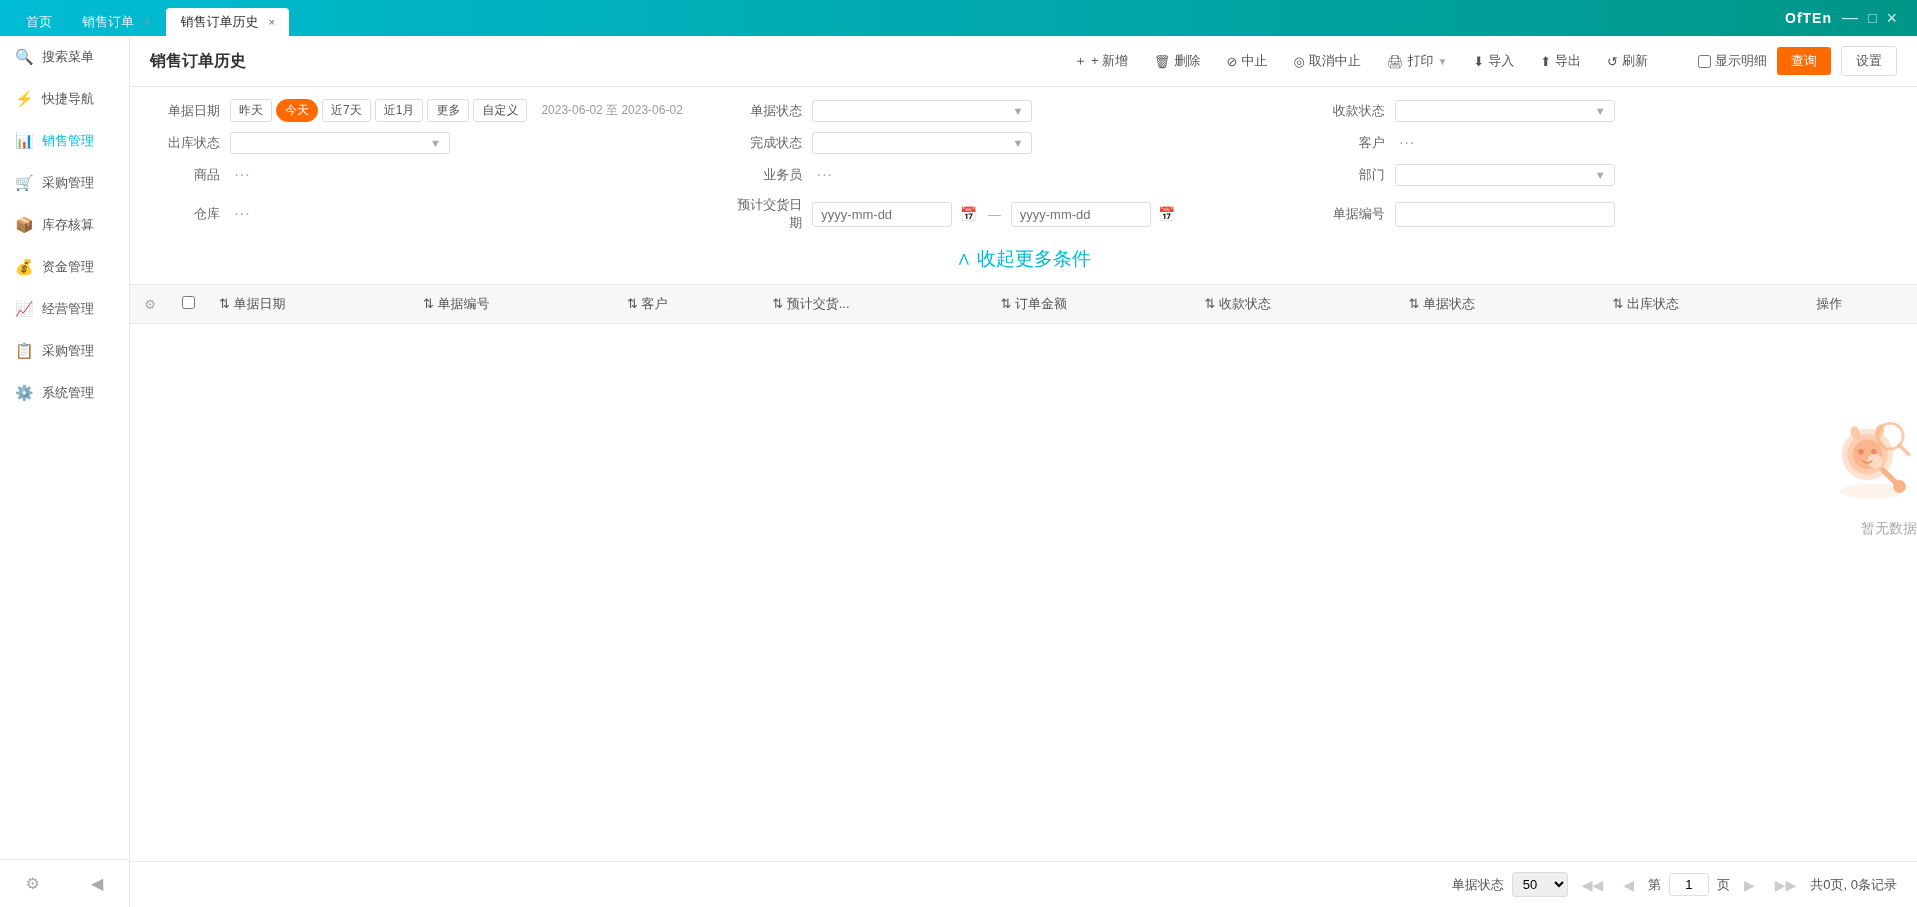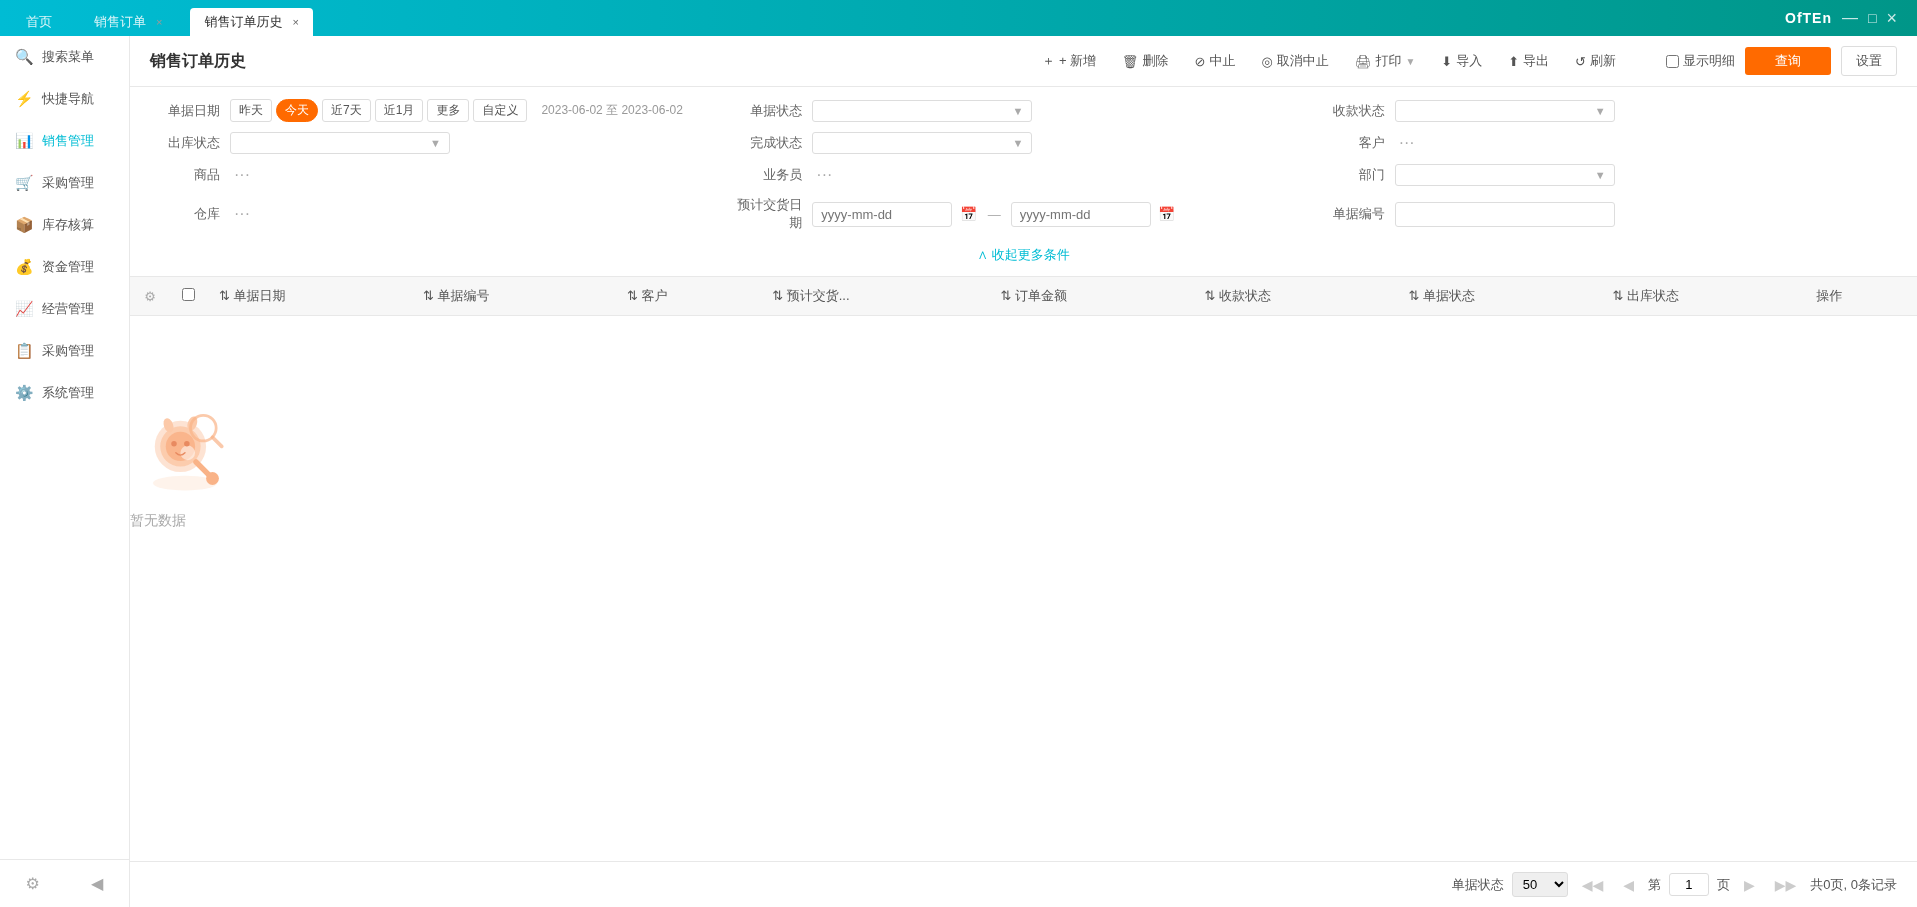--- a/index.html
+++ b/index.html
@@ -21,67 +21,67 @@
     .sidebar-bottom-btn { cursor: pointer; padding: 6px; color: #aaa; font-size: 16px; }
 
     
     .content { flex: 1; display: flex; flex-direction: column; overflow: hidden; background: #f5f5f5; }
 
     
     .page-header { background: #fff; padding: 10px 20px; display: flex; align-items: center; justify-content: space-between; border-bottom: 1px solid #e8e8e8; flex-shrink: 0; }
     .page-title { font-size: 16px; font-weight: bold; color: #333; }
     .toolbar { display: flex; align-items: center; gap: 10px; }
     .toolbar-btn { display: flex; align-items: center; gap: 4px; padding: 4px 8px; cursor: pointer; color: #555; font-size: 13px; border: none; background: transparent; }
-    .btn-primary { background: #ff6a00; color: #fff; border: none; padding: 5px 30px; border-radius: 3px; cursor: pointer; font-size: 13px; }
+    .btn-primary { background: #ff6a00; color: #fff; border: none; padding: 5px 14px; border-radius: 3px; cursor: pointer; font-size: 13px; }
     .btn-secondary { background: #fff; color: #555; border: 1px solid #ddd; padding: 5px 14px; border-radius: 3px; cursor: pointer; font-size: 13px; }
     .display-detail { display: flex; align-items: center; gap: 4px; font-size: 13px; color: #555; padding-left: 32px; }
     .display-detail input[type=checkbox] { cursor: pointer; }
 
     
     .filter-area { background: #fff; padding: 12px 20px; border-bottom: 1px solid #e8e8e8; flex-shrink: 0; }
     .filter-row { display: flex; align-items: center; gap: 0; margin-bottom: 10px; }
     .filter-label { width: 80px; color: #666; font-size: 13px; text-align: right; padding-right: 10px; flex-shrink: 0; }
     .filter-control { flex: 1; display: flex; align-items: center; gap: 6px; }
     .date-quick-btns { display: flex; align-items: center; gap: 4px; }
     .date-btn { padding: 2px 8px; border: 1px solid #ddd; border-radius: 3px; cursor: pointer; font-size: 12px; color: #555; background: #fff; }
     .date-btn.active { background: #ff6a00; color: #fff; border-color: #ff6a00; border-radius: 12px; }
     .select-control { display: flex; align-items: center; border: 1px solid #ddd; border-radius: 3px; padding: 4px 8px; min-width: 200px; cursor: pointer; background: #fff; justify-content: space-between; }
     .select-control .chevron { color: #aaa; font-size: 11px; }
     .filter-ellipsis { color: #aaa; cursor: pointer; padding: 0 4px; font-size: 16px; }
     .filter-input { border: 1px solid #ddd; border-radius: 3px; padding: 4px 8px; font-size: 13px; color: #333; min-width: 140px; }
     .filter-dash { padding: 0 6px; color: #aaa; }
     .calendar-icon { color: #aaa; cursor: pointer; margin-left: 4px; font-size: 14px; }
-    .collapse-more { text-align: center; color: #00bcd4; font-size: 13px; cursor: pointer; padding: 4px 0 0; }
+    .collapse-more { text-align: center; color: #00bcd4; font-size: 19px; cursor: pointer; padding: 4px 0 0; }
 
     
     .table-area { flex: 1; background: #fff; margin: 0; overflow: auto; }
     .data-table { width: 100%; border-collapse: collapse; }
     .data-table th { background: #f7f7f7; border-bottom: 1px solid #e8e8e8; padding: 10px 12px; text-align: left; font-weight: normal; color: #555; font-size: 13px; white-space: nowrap; }
     .data-table th:first-child { width: 40px; text-align: center; }
     .data-table th:nth-child(2) { width: 36px; text-align: center; }
     .col-settings { color: #aaa; cursor: pointer; }
-    .empty-state { display: flex; flex-direction: column; align-items: flex-start; justify-content: center; padding: 80px 0; }
+    .empty-state { display: flex; flex-direction: column; align-items: flex-end; justify-content: center; padding: 80px 0; }
     .empty-icon { width: 100px; height: 100px; margin-bottom: 16px; }
     .empty-text { color: #aaa; font-size: 14px; }
 
     
     .pagination-bar { background: #fff; border-top: 1px solid #e8e8e8; padding: 10px 20px; display: flex; align-items: center; justify-content: flex-end; gap: 8px; flex-shrink: 0; font-size: 13px; color: #555; }
     .page-size-select { border: 1px solid #ddd; border-radius: 3px; padding: 3px 6px; font-size: 13px; cursor: pointer; }
     .page-nav-btn { border: none; background: transparent; cursor: pointer; color: #555; font-size: 14px; padding: 2px 6px; }
     .page-nav-btn:disabled { color: #ccc; cursor: default; }
     .page-input { border: 1px solid #ddd; border-radius: 3px; padding: 3px 6px; width: 40px; text-align: center; font-size: 13px; }
 
     
     .empty-svg { width: 110px; height: 110px; }
   </style>
 </head>
 <body>
 
 <div style="background: linear-gradient(90deg, #00bcd4 0%, #009688 100%); height: 36px; display: flex; align-items: center; padding: 0 0 0 12px; flex-shrink: 0;">
-  <div style="display: flex; align-items: flex-end; height: 100%; gap: 14px;">
+  <div style="display: flex; align-items: flex-end; height: 100%; gap: 2px;">
     <div class="tab-item">
       <span>首页</span>
     </div>
     <div class="tab-item">
       <span>销售订单</span>
       <span class="tab-close">×</span>
     </div>
     <div class="tab-item active">
       <span>销售订单历史</span>
       <span class="tab-close">×</span>

